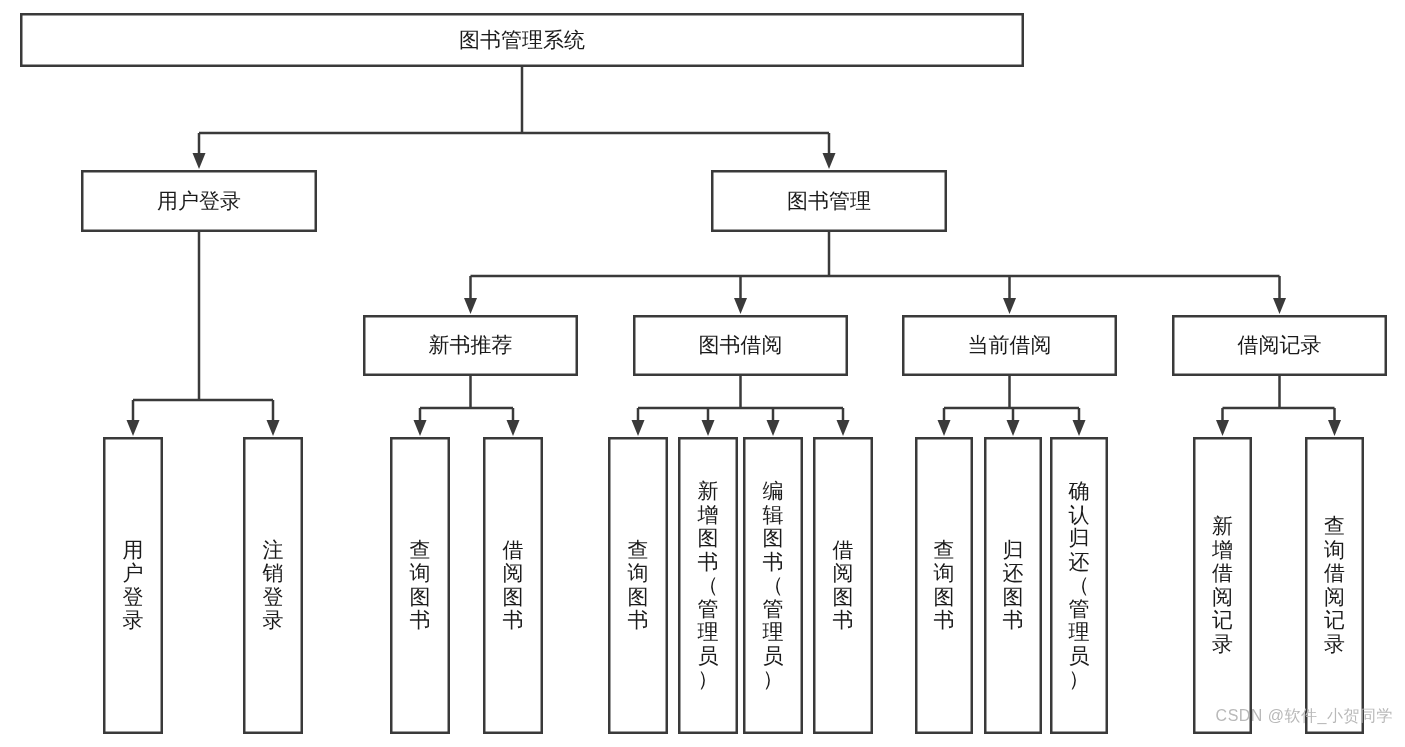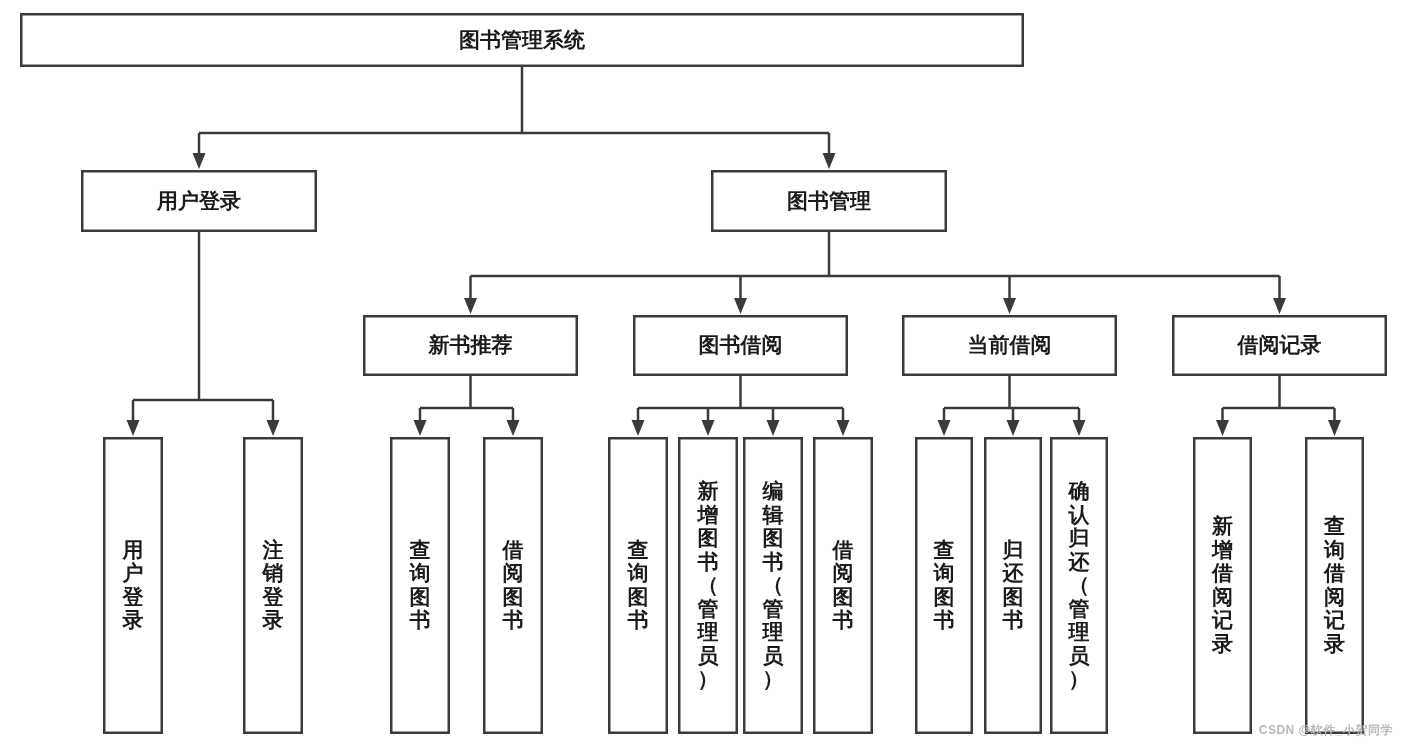--- a/index.html
+++ b/index.html
@@ -13,21 +13,20 @@
     font-family: "Liberation Sans", "DejaVu Sans", sans-serif;
     overflow: hidden;
     position: relative;
   }
   #diagram-root {
     position: absolute;
     left: 0;
     top: 0;
     width: 1405px;
     height: 747px;
-    font-weight: bold;
   }
   svg.tree {
     display: block;
     width: 1405px;
     height: 747px;
   }
   .node-box {
     fill: #ffffff;
     stroke: #3a3a3a;
     stroke-width: 2.5;
@@ -51,23 +50,23 @@
   }
   .node-label-v {
     font-family: "Liberation Sans", "DejaVu Sans", sans-serif;
     font-size: 21px;
     fill: #1b1b1b;
     text-anchor: middle;
   }
   .watermark {
     position: absolute;
     right: 12px;
-    bottom: 8px;
-    font-family: "Liberation Sans", "DejaVu Sans", sans-serif;
-    font-size: 12px;
+    bottom: 20px;
+    font-family: "Liberation Sans", "DejaVu Sans", sans-serif;
+    font-size: 16px;
     color: #b9b9b9;
     white-space: nowrap;
     letter-spacing: 0.5px;
     pointer-events: none;
   }
 </style>
 </head>
 <body>
 
 <div id="diagram-root">

